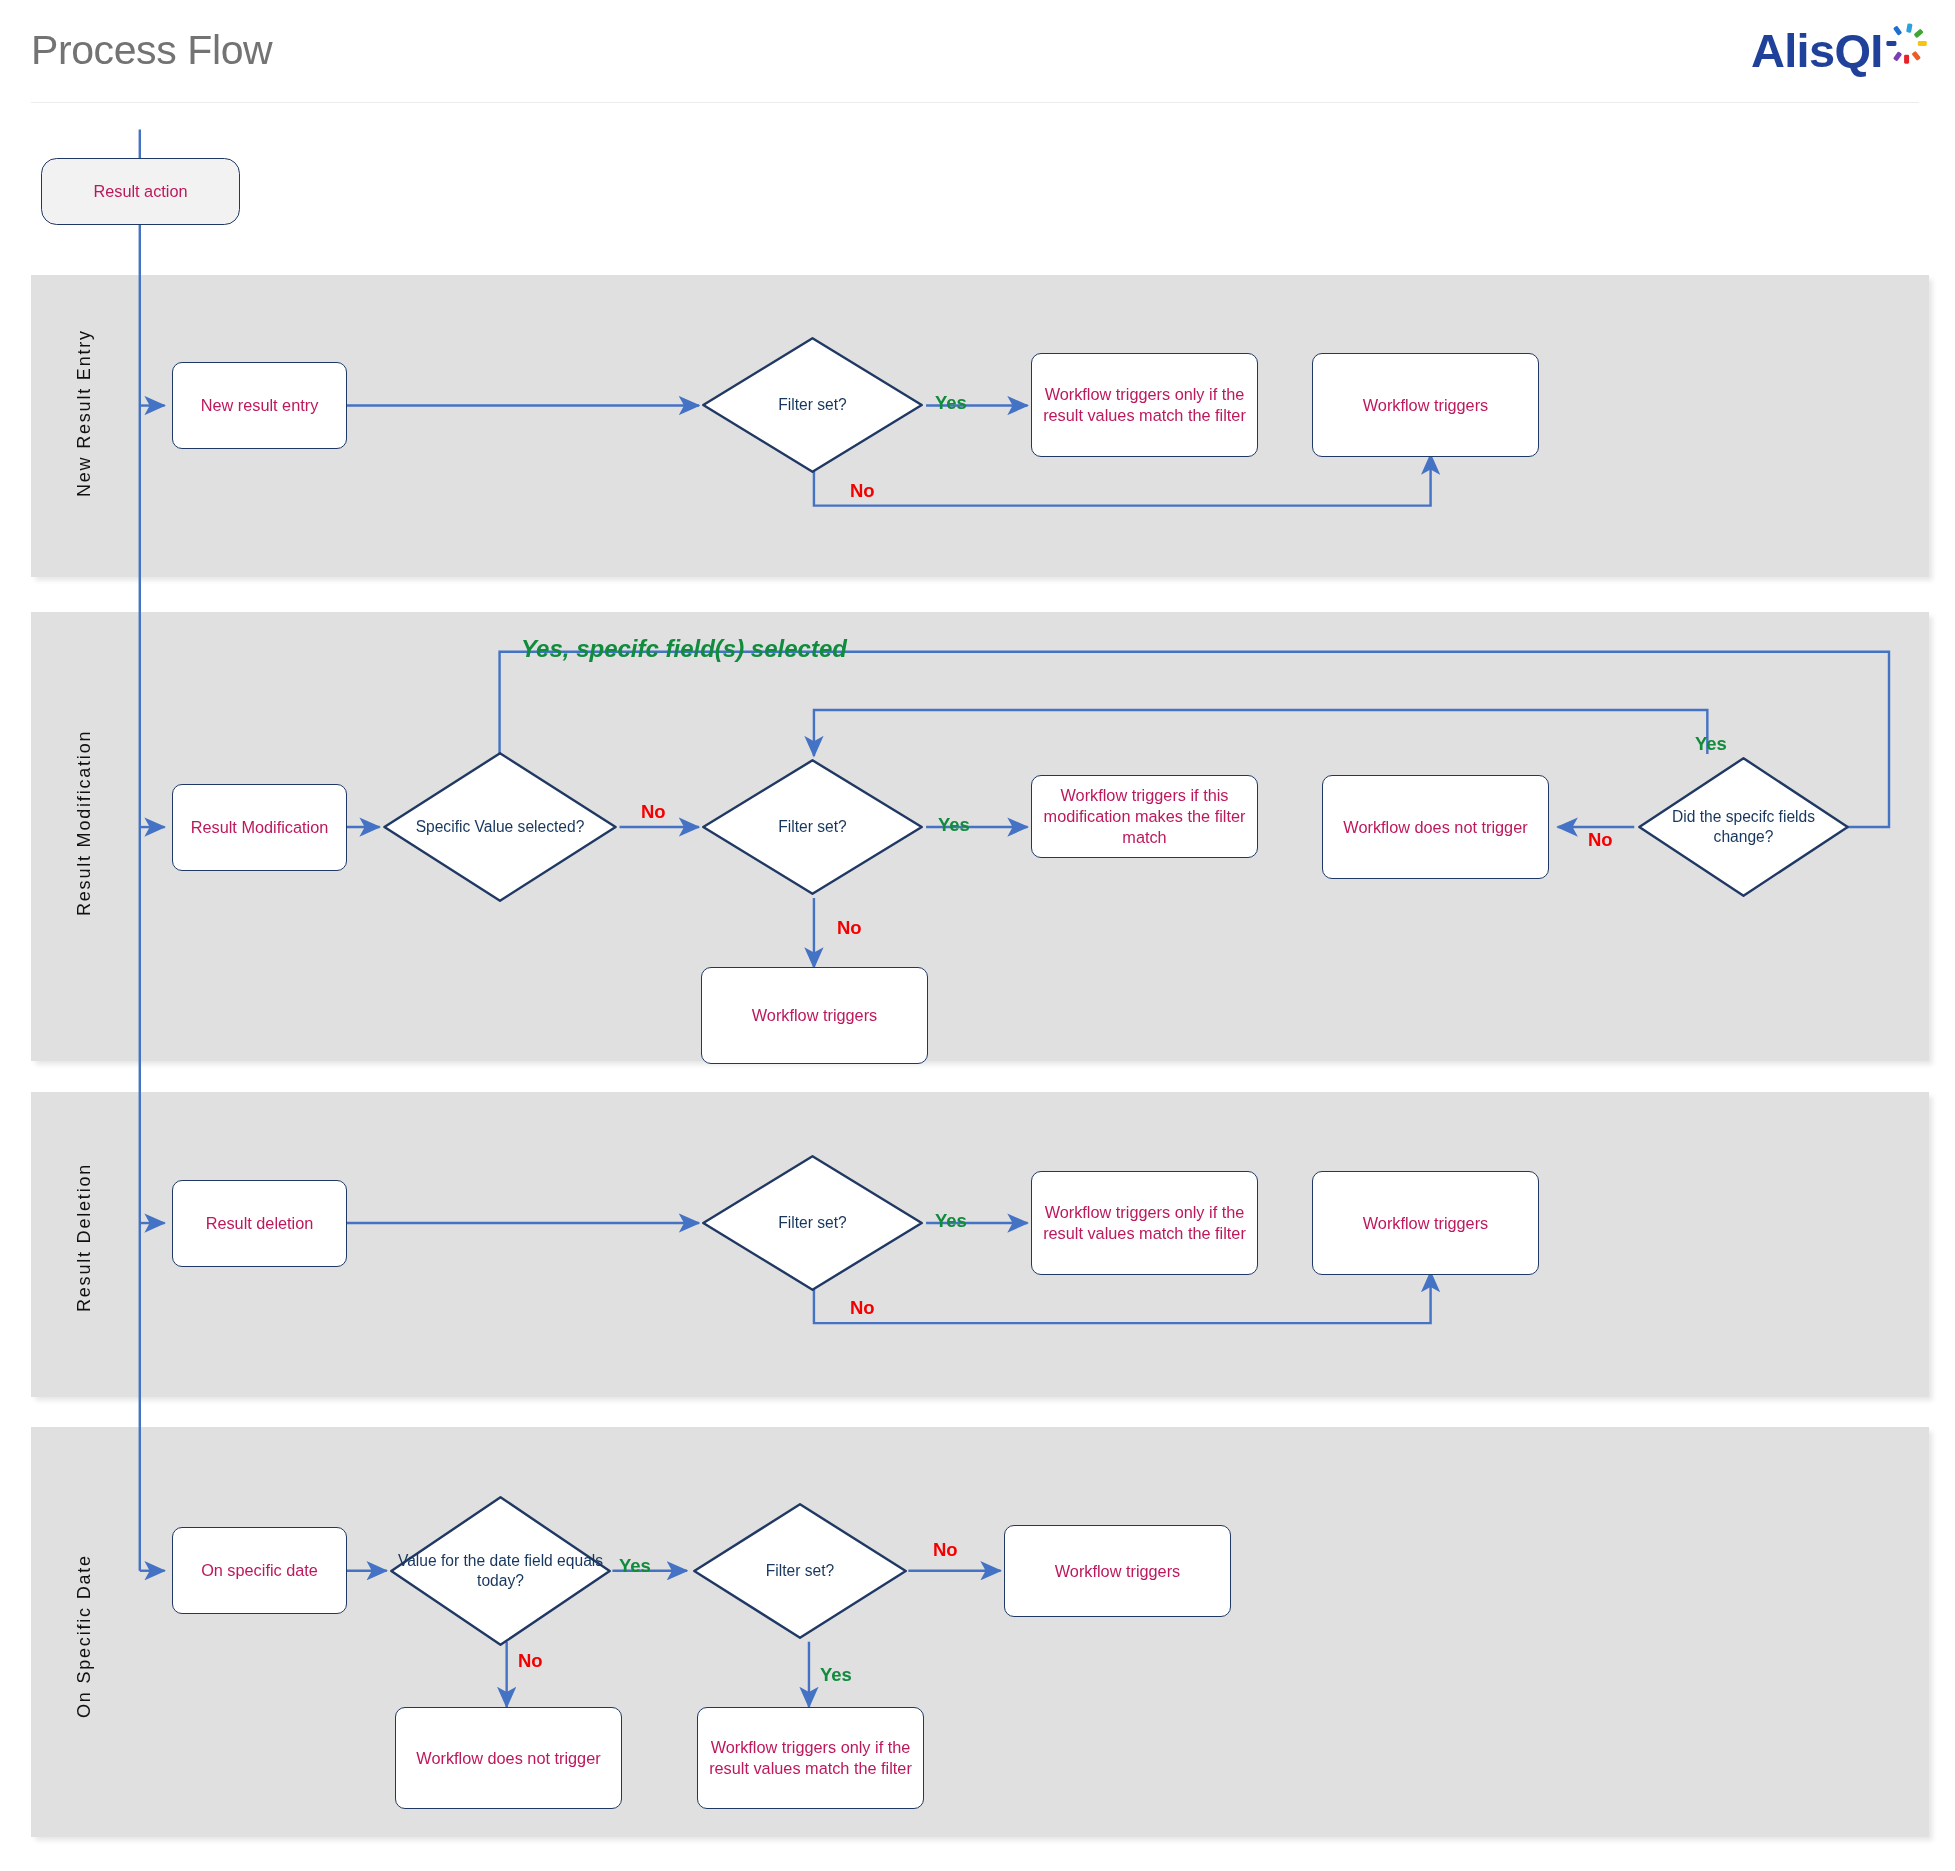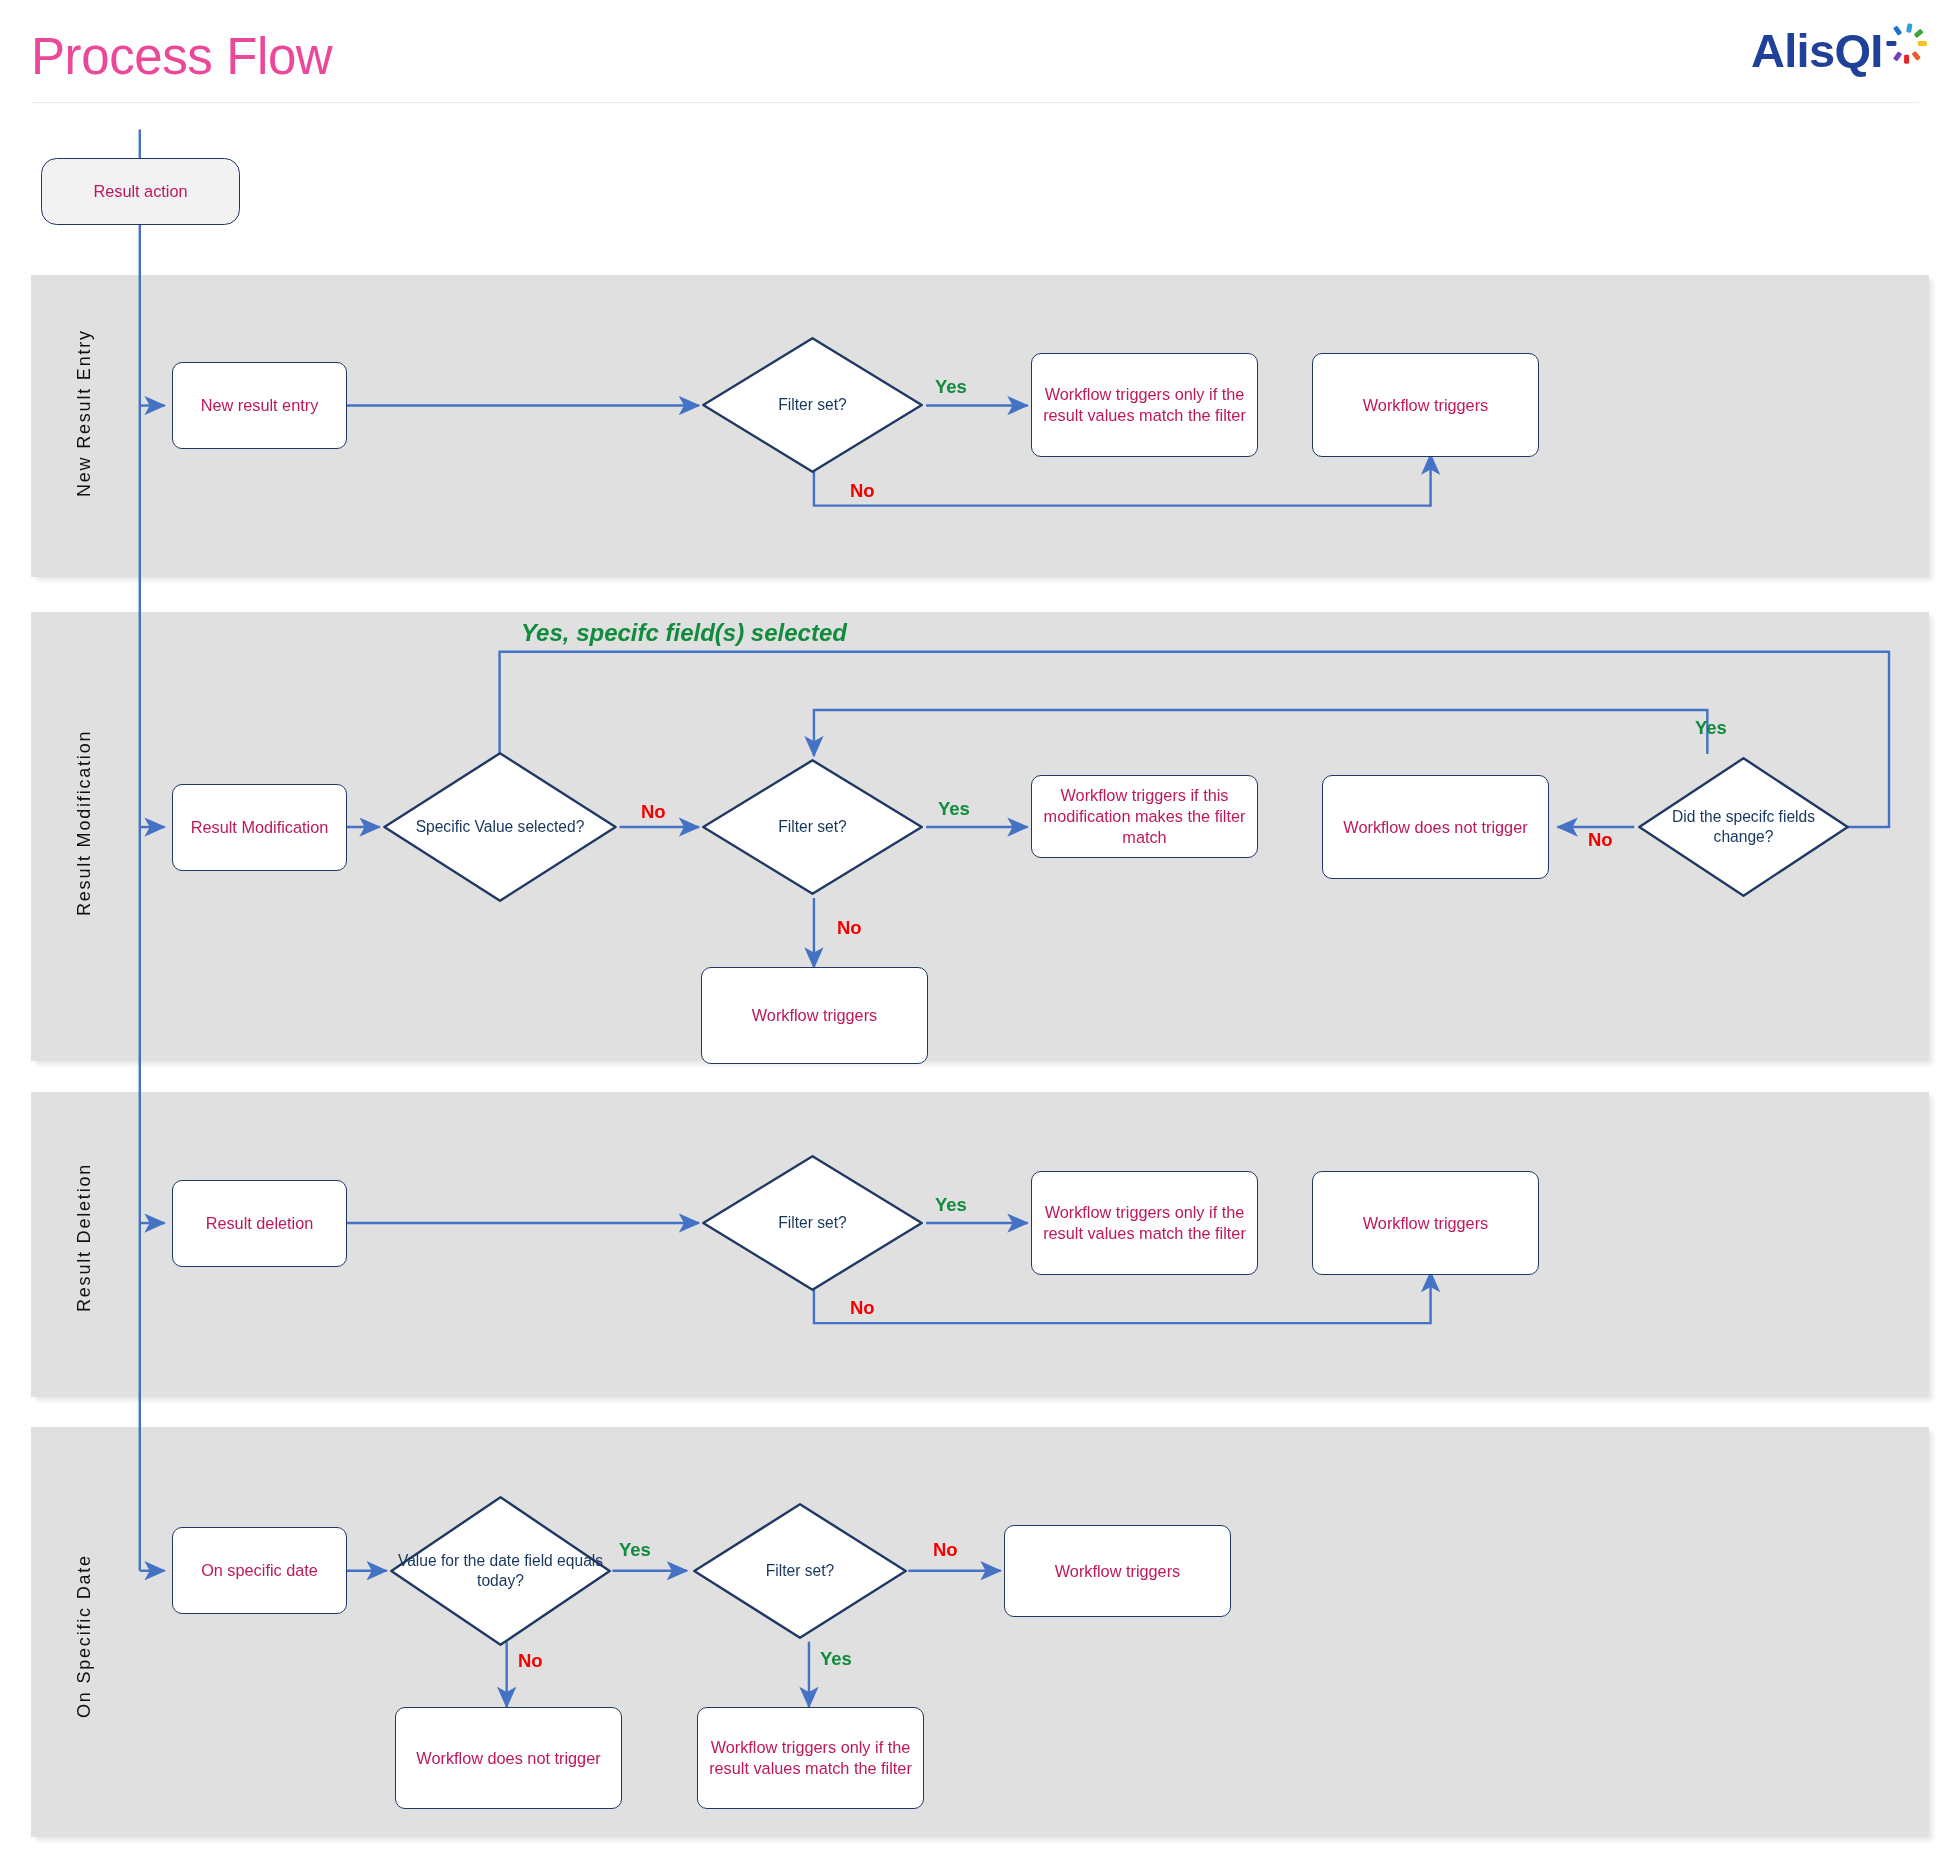--- a/index.html
+++ b/index.html
@@ -2,21 +2,21 @@
 <html style="font-size:11.4px"><head>
 <meta charset="utf-8">
 <style>
   html,body{margin:0;padding:0;background:#ffffff;}
   body{width:1955px;height:1872px;font-family:"Liberation Sans",sans-serif;overflow:hidden;}
   #root{position:relative;width:1955px;height:1872px;background:#ffffff;}
   svg.canvas{position:absolute;left:0;top:0;width:1955px;height:1872px;display:block;}
 
   .page-title{
     position:absolute;left:31px;top:27px;
-    font-size:51px;color:#ec4899;font-family:"Liberation Sans",sans-serif;
+    font-size:41px;color:#737373;font-family:"Liberation Sans",sans-serif;
     letter-spacing:-0.4px;white-space:nowrap;text-align:right;
   }
   .title-rule{position:absolute;left:31px;top:102px;width:1888px;height:0.7px;background:#ececec;}
 
   
   .logo{position:absolute;right:25.6px;top:20px;height:60px;display:flex;align-items:center;}
   .logo-word{
     font-family:"Liberation Sans",sans-serif;font-weight:bold;font-size:47px;
     color:#1f4199;letter-spacing:-0.7px;line-height:1;
   }
@@ -54,21 +54,21 @@
     display:flex;align-items:center;justify-content:center;text-align:center;
     color:#17365d;font-size:15.6px;line-height:1.26;padding:0 10px;box-sizing:border-box;
     font-family:"Liberation Sans",sans-serif;
   }
 
   
   .elabel{
     position:absolute;font-family:"Liberation Sans",sans-serif;
     font-weight:bold;font-size:18.5px;white-space:nowrap;
   }
-  .elabel.yes{color:#118b3c;}
+  .elabel.yes{color:#118b3c;margin-top:16px;}
   .elabel.no{color:#f40000;}
   .elabel.big{font-size:24px;font-style:italic;}
 </style>
 </head>
 <body>
 
 <div id="root">
 
   <div class="page-title">Process Flow</div>
   <div class="title-rule"></div>

